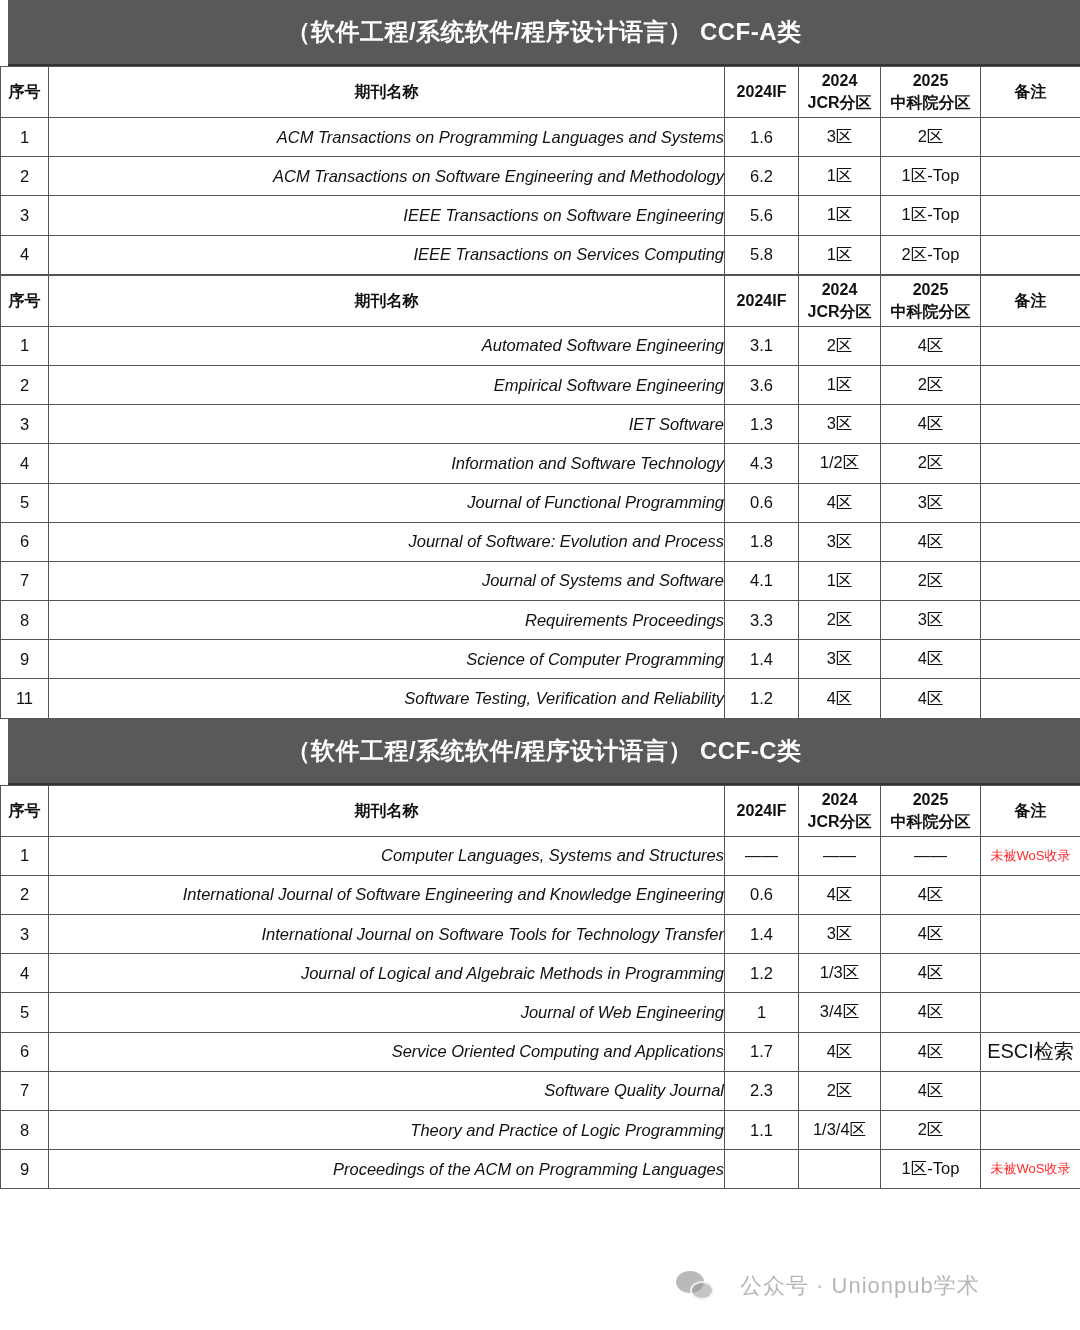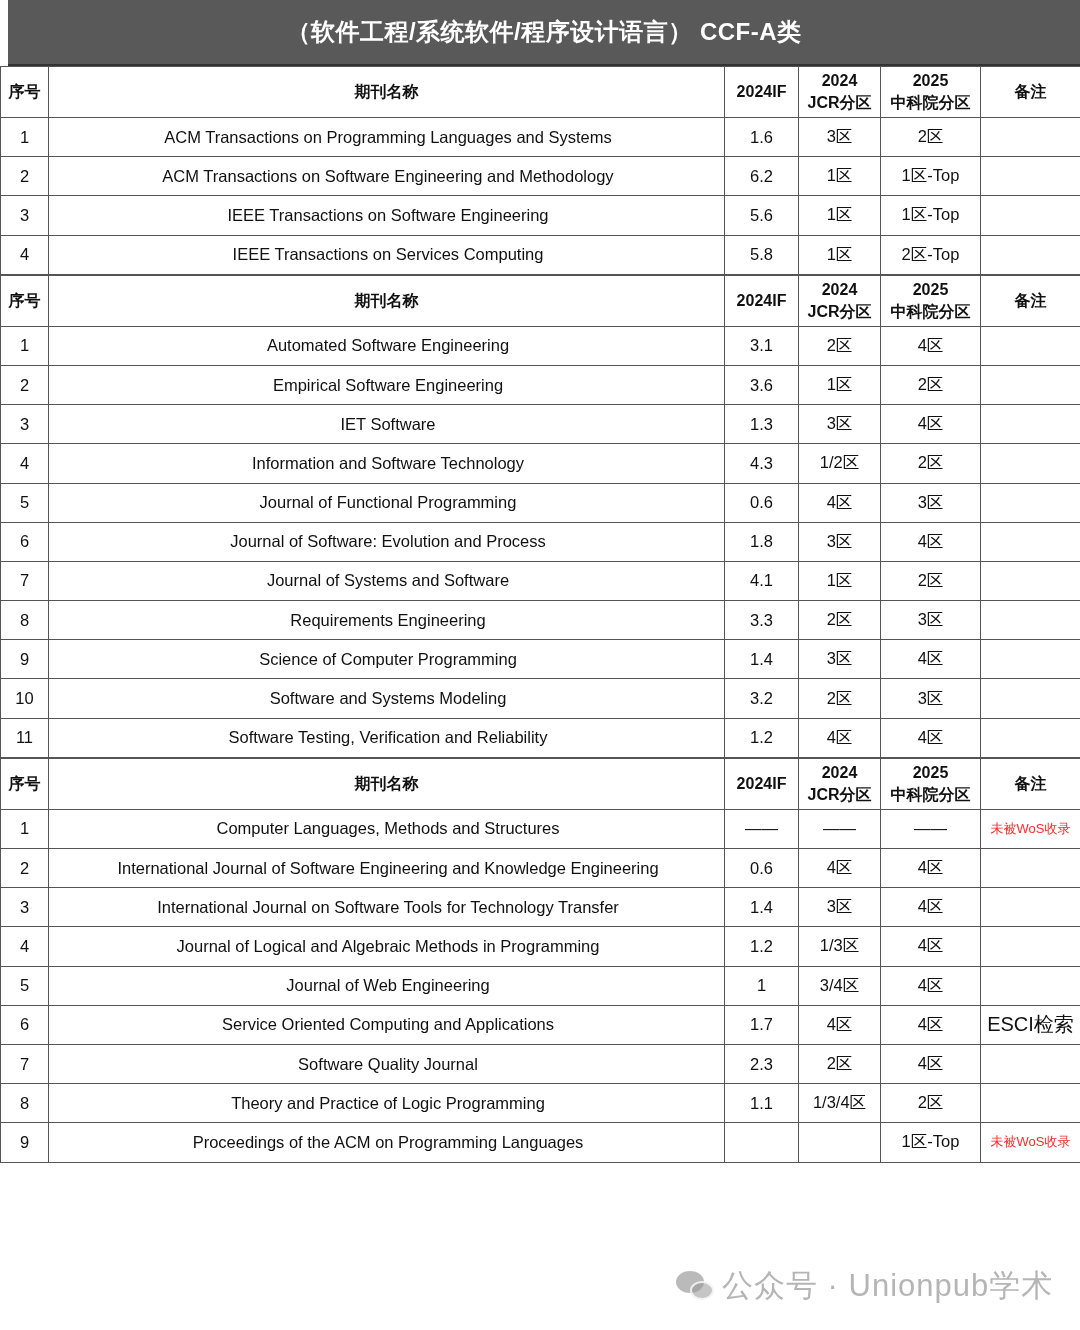--- a/index.html
+++ b/index.html
@@ -10,33 +10,33 @@
     height: 66px; background: #595959; color: #ffffff;
     display: flex; align-items: center; justify-content: center;
     font-weight: bold; font-size: 24px; letter-spacing: 0.5px;
     border-bottom: 2px solid #333;
     margin-left: 8px;
   }
   table { border-collapse: collapse; width: 1080px; table-layout: fixed; }
   td, th { border: 1.5px solid #555; text-align: center; vertical-align: middle; font-size: 16.5px; }
   th { font-weight: bold; font-size: 16px; line-height: 22px; height: 51px; background: #fff; }
   td { height: 39.2px; font-weight: normal; }
-  td.name { text-align: center; padding-left: 3px; white-space: nowrap; overflow: hidden; }
+  td.name { text-align: right; padding-left: 3px; white-space: nowrap; overflow: hidden; font-style: italic; }
   td.note-red { color: #ff2a2a; font-size: 13px; border-radius: 11px; }
   td.note { font-size: 20px; }
   col.c-idx { width: 48px; }
   col.c-name { width: 676px; }
   col.c-if { width: 74px; }
   col.c-jcr { width: 82px; }
   col.c-cas { width: 100px; }
   col.c-note { width: 100px; }
   .watermark {
     position: absolute; left: 676px; top: 1264px; height: 44px;
-    display: flex; align-items: center; gap: 6px;
-    color: rgba(120,120,120,0.55); font-size: 31px; letter-spacing: 1px; pointer-events: none;
+    display: flex; align-items: center; gap: 24px;
+    color: rgba(120,120,120,0.55); font-size: 22px; letter-spacing: 1px; pointer-events: none;
   }
   .wm-icon { width: 40px; height: 34px; position: relative; }
   .wm-icon .b1 { position: absolute; left: 0; top: 2px; width: 28px; height: 22px; border-radius: 50%; background: rgba(130,130,130,0.55); }
   .wm-icon .b2 { position: absolute; left: 14px; top: 12px; width: 24px; height: 19px; border-radius: 50%; background: rgba(150,150,150,0.55); border: 2px solid rgba(255,255,255,0.8); }
 </style>
 </head>
 <body>
 
 <div class="page">
 
@@ -170,55 +170,48 @@
           <tr>
             <td>7</td>
             <td class="name">Journal of Systems and Software</td>
             <td>4.1</td>
             <td>1区</td>
             <td>2区</td>
             <td class="note"></td>
           </tr>
           <tr>
             <td>8</td>
-            <td class="name">Requirements Engineering</td>
+            <td class="name">Requirements Proceedings</td>
             <td>3.3</td>
             <td>2区</td>
             <td>3区</td>
             <td class="note"></td>
           </tr>
           <tr>
             <td>9</td>
             <td class="name">Science of Computer Programming</td>
             <td>1.4</td>
             <td>3区</td>
             <td>4区</td>
             <td class="note"></td>
           </tr>
           <tr>
-            <td>10</td>
-            <td class="name">Software and Systems Modeling</td>
-            <td>3.2</td>
-            <td>2区</td>
-            <td>3区</td>
-            <td class="note"></td>
-          </tr>
-          <tr>
             <td>11</td>
             <td class="name">Software Testing, Verification and Reliability</td>
             <td>1.2</td>
             <td>4区</td>
             <td>4区</td>
             <td class="note"></td>
           </tr>
         </tbody>
     </table>
   </div>
 
   <div>
+    <div class="section-header">（软件工程/系统软件/程序设计语言） CCF-C类</div>
     <table>
       <colgroup>
           <col class="c-idx">
           <col class="c-name">
           <col class="c-if">
           <col class="c-jcr">
           <col class="c-cas">
           <col class="c-note">
         </colgroup>
       <thead>
@@ -227,21 +220,21 @@
           <th>期刊名称</th>
           <th>2024IF</th>
           <th><span>2024</span><br><span>JCR分区</span></th>
           <th><span>2025</span><br><span>中科院分区</span></th>
           <th>备注</th>
         </tr>
       </thead>
       <tbody>
           <tr>
             <td>1</td>
-            <td class="name">Computer Languages, Methods and Structures</td>
+            <td class="name">Computer Languages, Systems and Structures</td>
             <td>——</td>
             <td>——</td>
             <td>——</td>
             <td class="note-red">未被WoS收录</td>
           </tr>
           <tr>
             <td>2</td>
             <td class="name">International Journal of Software Engineering and Knowledge Engineering</td>
             <td>0.6</td>
             <td>4区</td>

